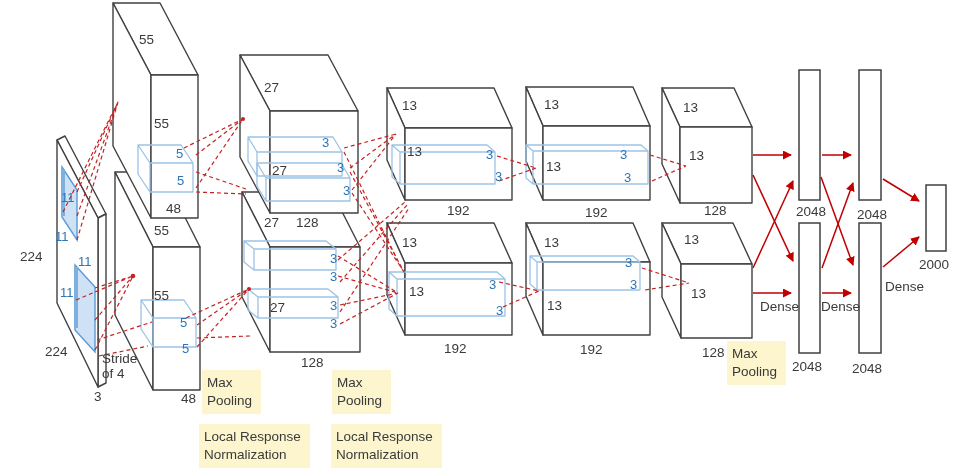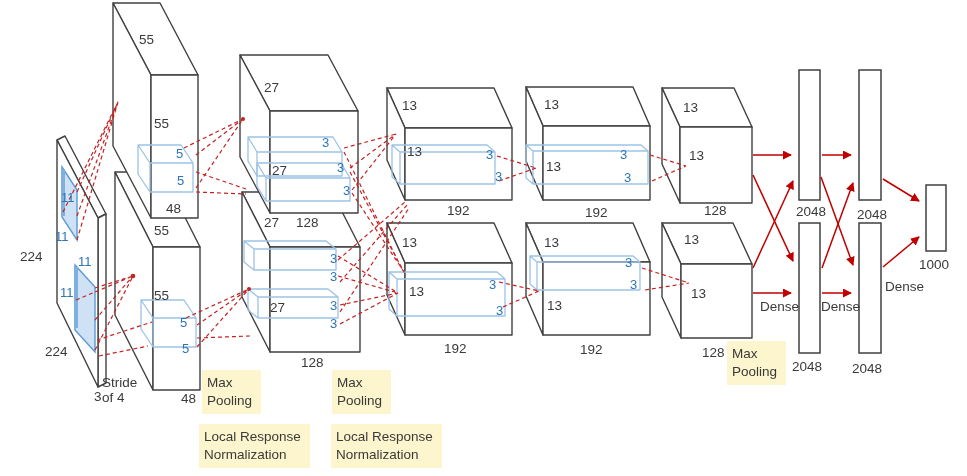--- a/index.html
+++ b/index.html
@@ -156,21 +156,21 @@
     <line class="arrow" marker-end="url(#ah)" x1="822" y1="268" x2="853" y2="183"></line>
     <line class="arrow" marker-end="url(#ah)" x1="822" y1="293" x2="851" y2="293"></line>
     <line class="arrow" marker-end="url(#ah)" x1="883" y1="179" x2="919" y2="201"></line>
     <line class="arrow" marker-end="url(#ah)" x1="883" y1="267" x2="919" y2="237"></line>
   </g>
 </svg>
 
 <div class="lbl" style="left:20px;top:250px">224</div>
 <div class="lbl" style="left:45px;top:345px">224</div>
 <div class="lbl" style="left:94px;top:390px">3</div>
-<div class="lbl" style="left:102px;top:376px">Stride
+<div class="lbl" style="left:102px;top:352px">Stride
 of 4</div>
 <div class="lbl blue" style="left:61px;top:191px">11</div>
 <div class="lbl blue" style="left:55px;top:230px">11</div>
 <div class="lbl blue" style="left:78px;top:255px">11</div>
 <div class="lbl blue" style="left:60px;top:286px">11</div>
 
 <div class="lbl" style="left:139px;top:33px">55</div>
 <div class="lbl" style="left:154px;top:117px">55</div>
 <div class="lbl" style="left:154px;top:224px">55</div>
 <div class="lbl" style="left:154px;top:289px">55</div>
@@ -221,21 +221,21 @@
 <div class="lbl" style="left:689px;top:149px">13</div>
 <div class="lbl" style="left:684px;top:233px">13</div>
 <div class="lbl" style="left:691px;top:287px">13</div>
 <div class="lbl" style="left:704px;top:204px">128</div>
 <div class="lbl" style="left:702px;top:346px">128</div>
 
 <div class="lbl" style="left:796px;top:205px">2048</div>
 <div class="lbl" style="left:792px;top:360px">2048</div>
 <div class="lbl" style="left:857px;top:208px">2048</div>
 <div class="lbl" style="left:852px;top:362px">2048</div>
-<div class="lbl" style="left:919px;top:258px">1000</div>
+<div class="lbl" style="left:919px;top:258px">2000</div>
 <div class="lbl" style="left:760px;top:300px">Dense</div>
 <div class="lbl" style="left:821px;top:300px">Dense</div>
 <div class="lbl" style="left:885px;top:280px">Dense</div>
 
 <div class="note" style="left:202px;top:370px">Max
 Pooling</div>
 <div class="note" style="left:332px;top:370px">Max
 Pooling</div>
 <div class="note" style="left:727px;top:341px">Max
 Pooling</div>

